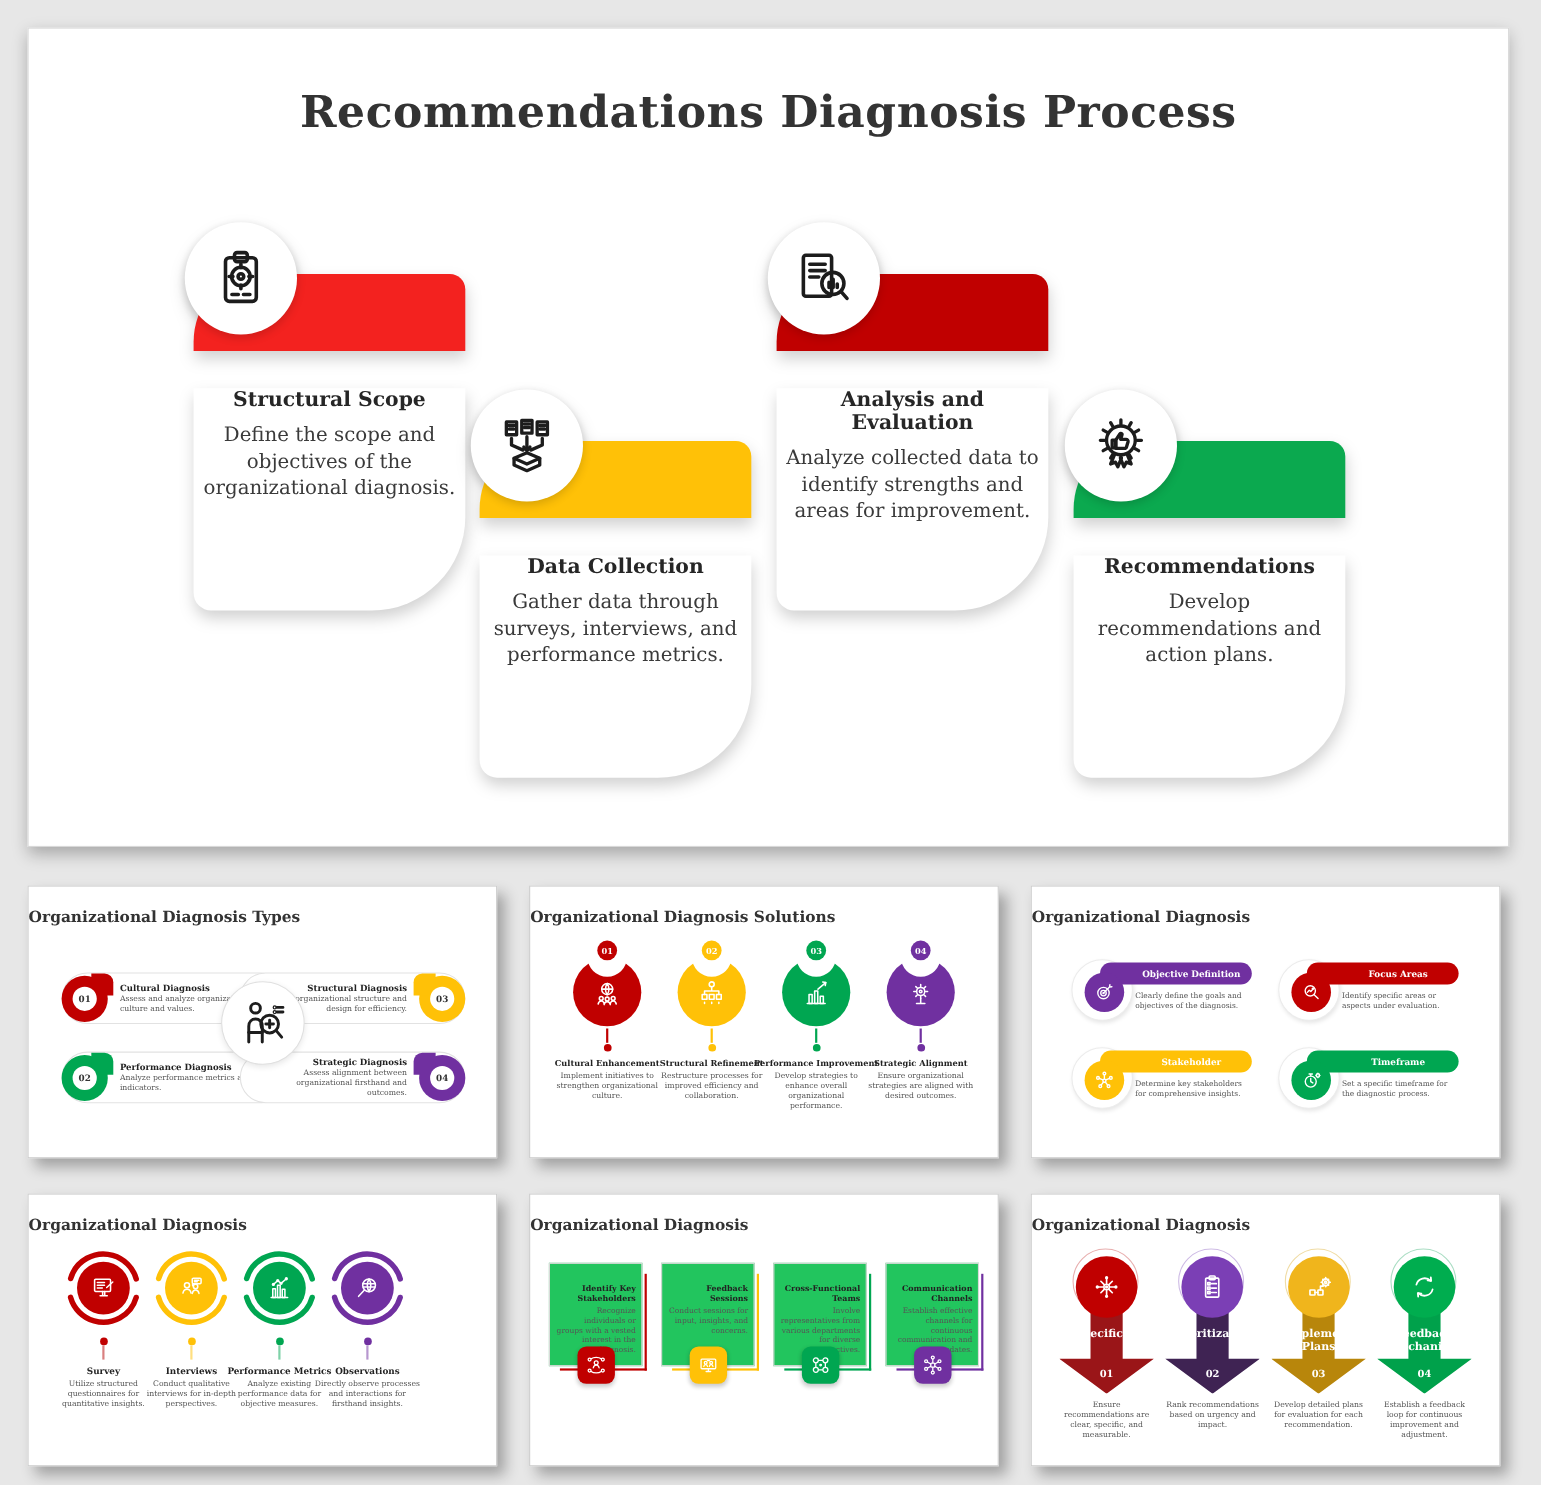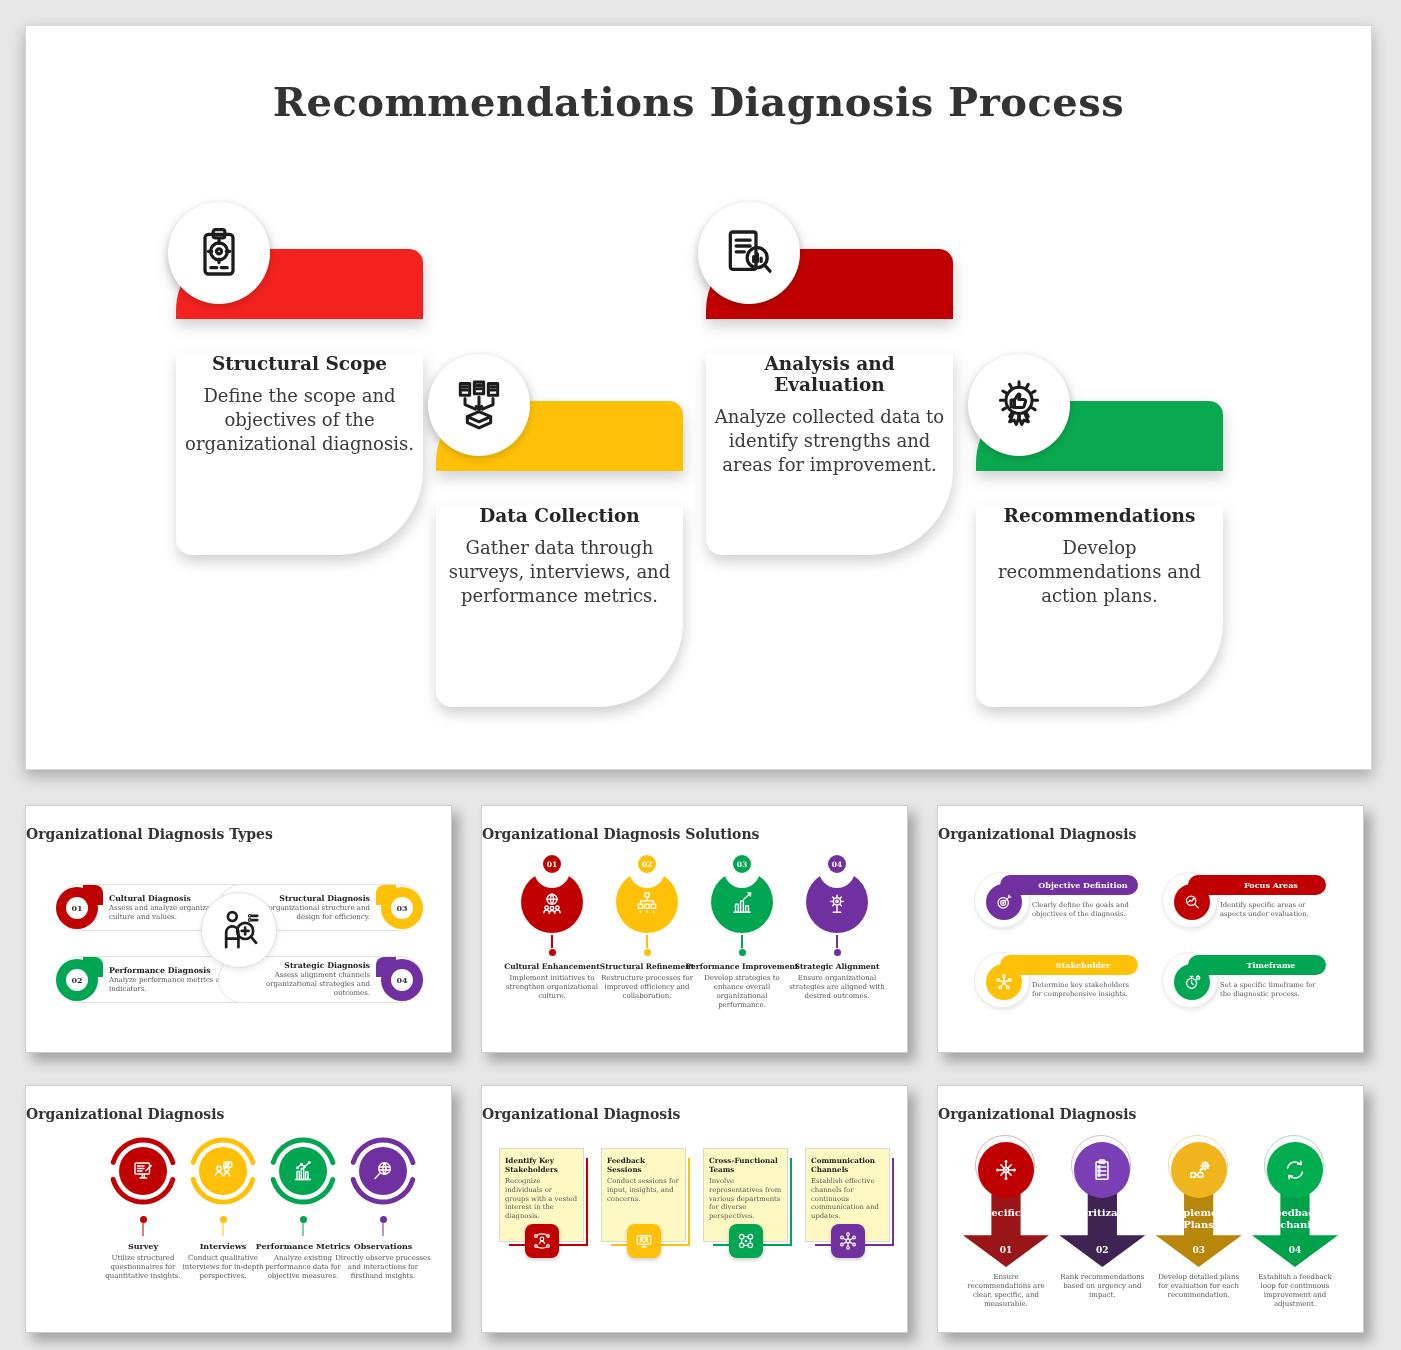--- a/index.html
+++ b/index.html
@@ -65,32 +65,32 @@
   .t3p1{left:36px;top:66px}.t3p2{left:224px;top:66px}.t3p3{left:36px;top:146px}.t3p4{left:224px;top:146px}
   .t3ring{position:absolute;left:0;top:0;width:56px;height:56px;border-radius:50%;background:#fff;
     border:1px solid #ececec;box-shadow:1px 2px 4px rgba(0,0,0,.10)}
   .t3pill{position:absolute;left:26px;top:3px;height:20px;width:138px;border-radius:11px;color:#fff;font-size:8px;
     font-weight:700;display:flex;align-items:center;justify-content:center;padding-left:28px}
   .t3icon{position:absolute;left:12px;top:12px;width:36px;height:36px;border-radius:50%;
     display:flex;align-items:center;justify-content:center;color:#fff}
   .t3desc{position:absolute;left:58px;top:29px;width:108px;font-size:6.8px;color:#555;line-height:1.3}
 
   
-  .t4row{display:flex;justify-content:flex-end;padding:0 28px;margin-top:14px}
+  .t4row{display:flex;justify-content:flex-start;padding:0 28px;margin-top:14px}
   .t4col{width:80px;display:flex;flex-direction:column;align-items:center;text-align:center}
   .t4g{position:relative;width:70px;height:70px}
   .t4icon{position:absolute;left:23px;top:23px;width:24px;height:24px;color:#fff}
   .t4dot{width:7px;height:7px;border-radius:50%;margin:10px auto 0}
   .t4stem{width:2px;height:13px;margin:0 auto}
   .t4name{margin-top:5px;font-size:8px;font-weight:700;color:#222;white-space:nowrap}
   .t4desc{width:104px;margin:3px -12px 0;font-size:7px;color:#555;line-height:1.3}
 
   
   .t5row{display:flex;gap:17px;padding:0 17px;margin-top:26px}
-  .t5box{position:relative;flex:1;height:94px;background:#fef9c3;border:1px solid #d9d9d9;text-align:left;padding:8px 5px 0}
+  .t5box{position:relative;flex:1;height:94px;background:#22c55e;border:1px solid #d9d9d9;text-align:right;padding:19px 5px 0}
   .t5r{position:absolute;right:-5px;top:9px;bottom:-5px;width:2px}
   .t5b{position:absolute;left:9px;right:-5px;bottom:-5px;height:2px}
   .t5name{font-size:7.2px;font-weight:700;color:#222;line-height:1.2}
   .t5desc{font-size:6.8px;color:#555;margin-top:3px;line-height:1.27}
   .t5tile{position:absolute;left:50%;bottom:-17px;transform:translateX(-50%);width:34px;height:34px;border-radius:8px;
     display:flex;align-items:center;justify-content:center;color:#fff;box-shadow:0 2px 4px rgba(0,0,0,.2)}
 
   
   .t6row{display:flex;justify-content:space-between;padding:0 24px;margin-top:13px}
   .t6col{width:88px;text-align:center}
@@ -437,21 +437,21 @@
           <div class="t1in">03</div>
         </div>
       <div class="t1name">Structural Diagnosis</div>
       <div class="t1desc">Evaluate organizational structure and design for efficiency.</div>
     </div>
     <div class="t1item R" style="left:192px;top:150px">
       <div class="t1blob" style="background: rgb(112, 48, 160);">
           <div class="t1in">04</div>
         </div>
       <div class="t1name">Strategic Diagnosis</div>
-      <div class="t1desc">Assess alignment channels organizational strategies and outcomes.</div>
+      <div class="t1desc">Assess alignment between organizational firsthand and outcomes.</div>
     </div>
 
     <div class="t1center">
         <svg class="ic" width="46" height="46">
           <use href="#i-personmag"></use>
         </svg>
       </div>
   </section>
 
   <section class="thumb c2 r1">

